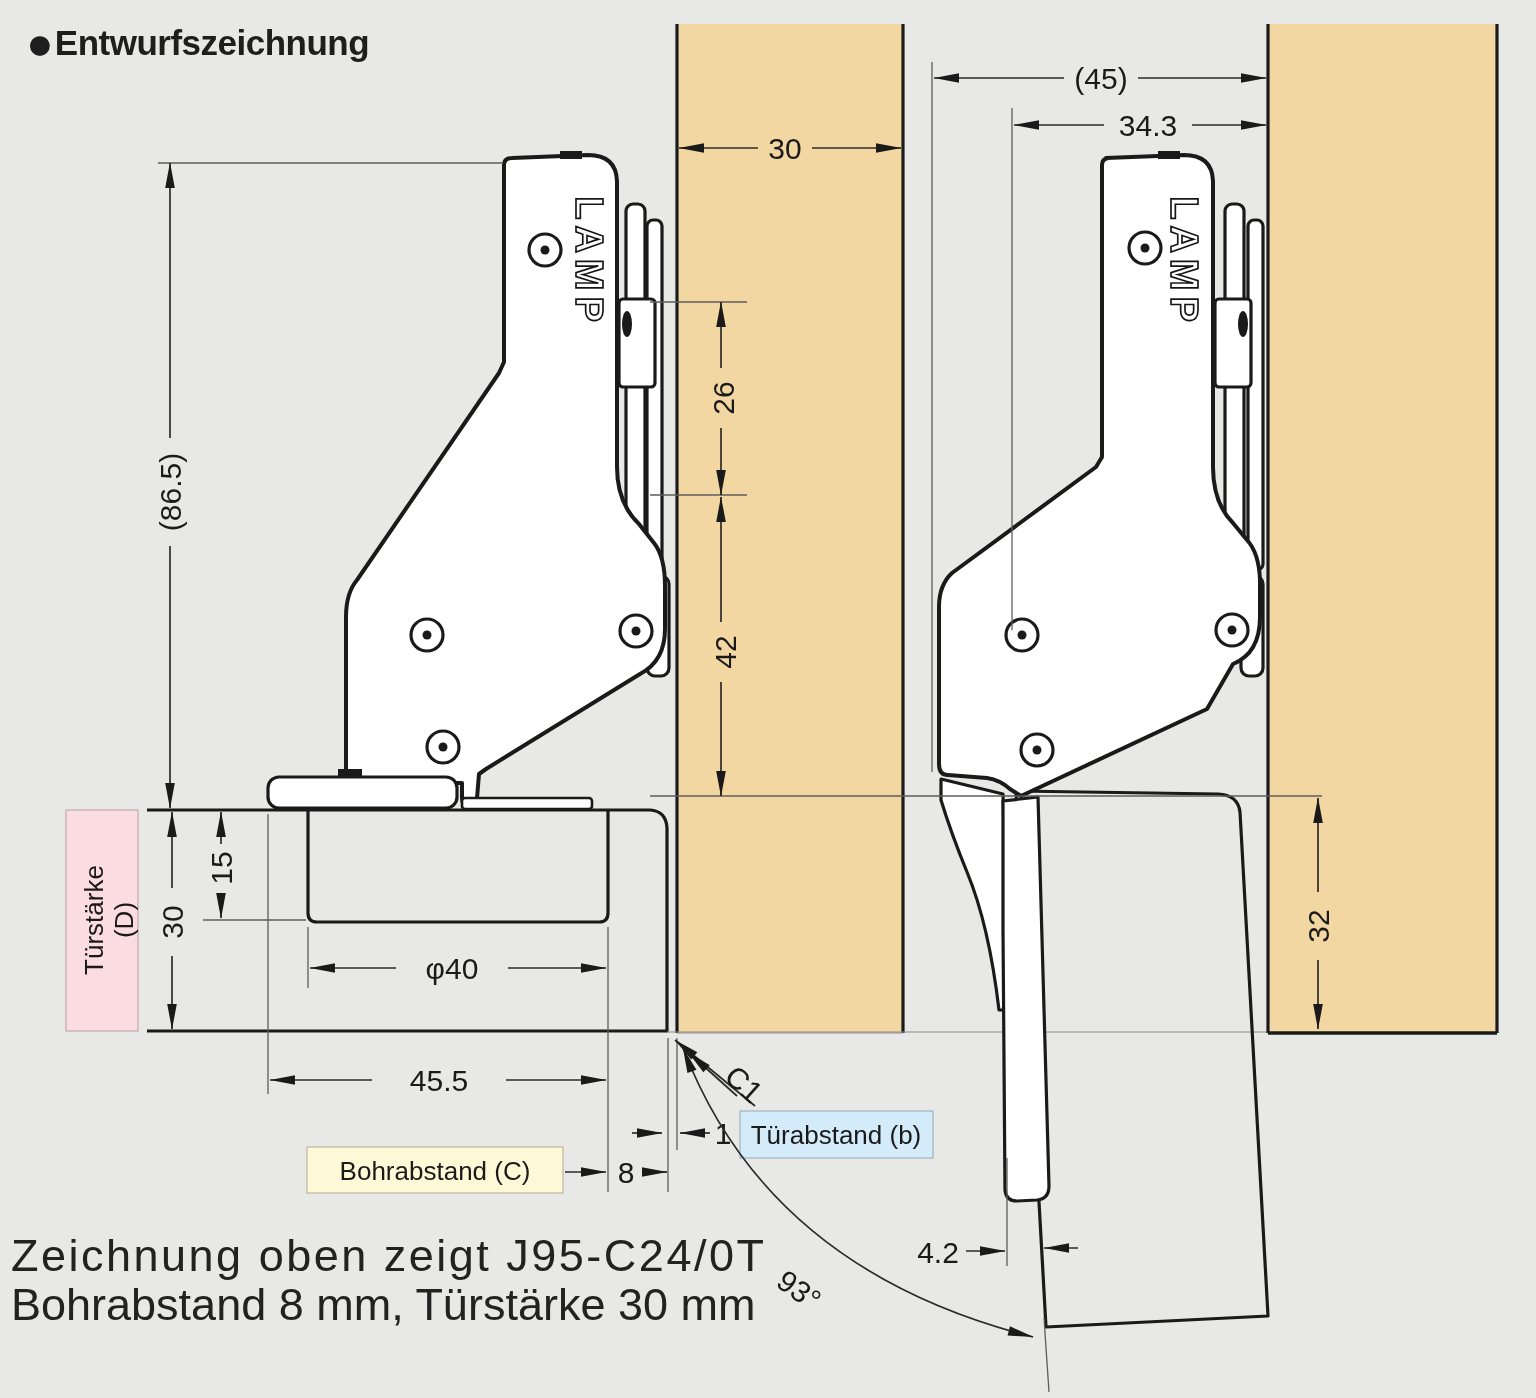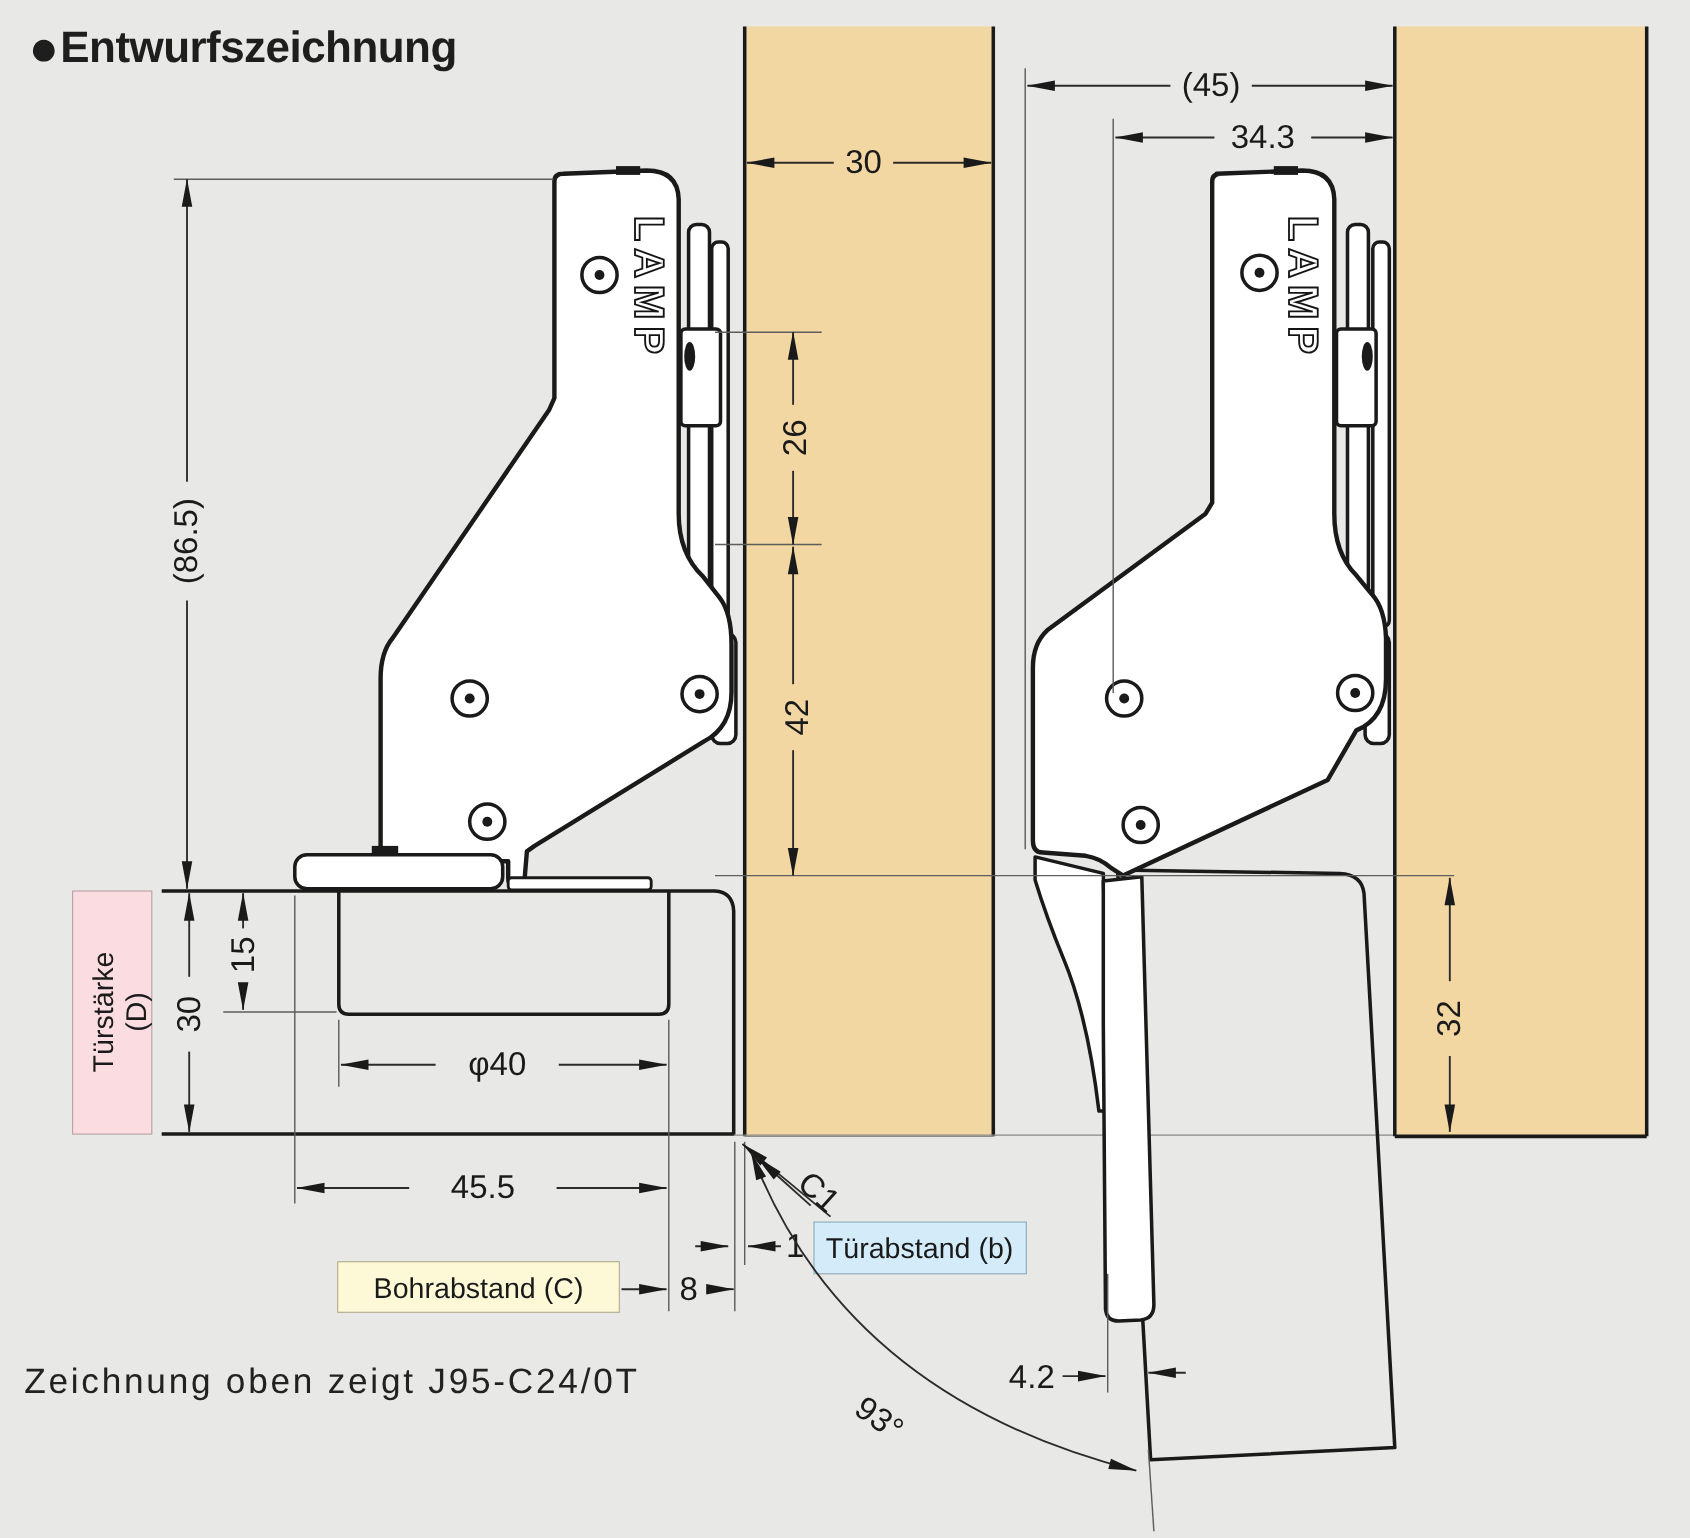--- a/index.html
+++ b/index.html
@@ -26,24 +26,24 @@
   .darkfill{fill:var(--line,#1a1a1a);stroke:none;}
   .boxpink{fill:var(--label_pink,#fbdce1);stroke:#b5a0a4;stroke-width:1;}
   .boxyellow{fill:var(--label_yellow,#fdf8d6);stroke:#b0ab8d;stroke-width:1;}
   .boxblue{fill:var(--label_blue,#d4ecfa);stroke:#8fa9b8;stroke-width:1;}
   
   .title{
     position:absolute;left:26px;top:20px;display:flex;align-items:center;
     color:#1e1e1e;
   }
   .title .bullet{font-size:46px;line-height:46px;margin-right:1px;}
-  .title .ttext{font-size:40px;font-weight:700;letter-spacing:-0.5px;}
+  .title .ttext{font-size:35px;font-weight:700;letter-spacing:-0.5px;}
   .footnote{
-    position:absolute;left:22px;top:1231px;color:#222;
-    font-size:32px;line-height:49px;white-space:nowrap;
+    position:absolute;left:11px;top:1231px;color:#222;
+    font-size:45px;line-height:49px;white-space:nowrap;
   }
   .footnote .fl12{letter-spacing:2.5px;}
   .footnote .fl3{letter-spacing:0px;}
 </style>
 </head>
 <body>
 
 <div class="title">
   <span class="bullet">●</span>
   <span class="ttext">Entwurfszeichnung</span>
@@ -230,13 +230,14 @@
     <text class="dimtext" x="938" y="1252">4.2</text>
 
     <path class="ext" d="M1044,1318 L1049,1392"></path>
     <path class="dim" d="M683,1048 Q768,1270 1033,1337" marker-start="url(#arr)" marker-end="url(#arr)"></path>
     <text class="dimtext" transform="translate(799,1290) rotate(36)">93°</text>
   </g>
 </svg>
 
 <div class="footnote">
   <div class="fl12">Zeichnung oben zeigt J95-C24/0T</div>
+  <div class="fl3">Bohrabstand 8 mm, Türstärke 30 mm</div>
 </div>
 
 </body></html>

